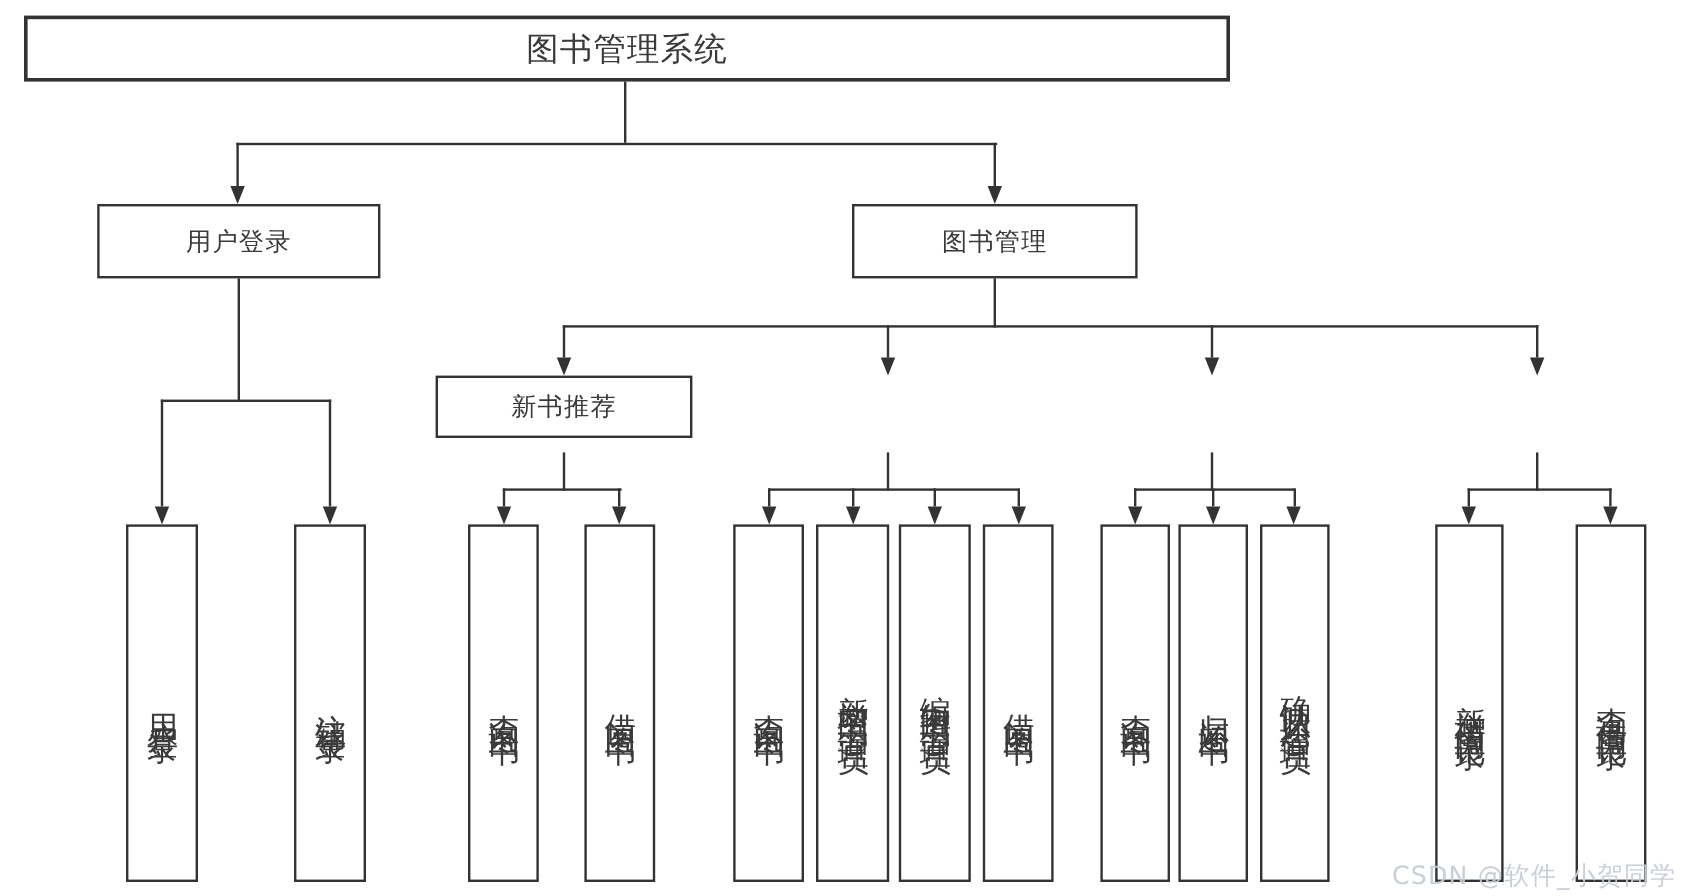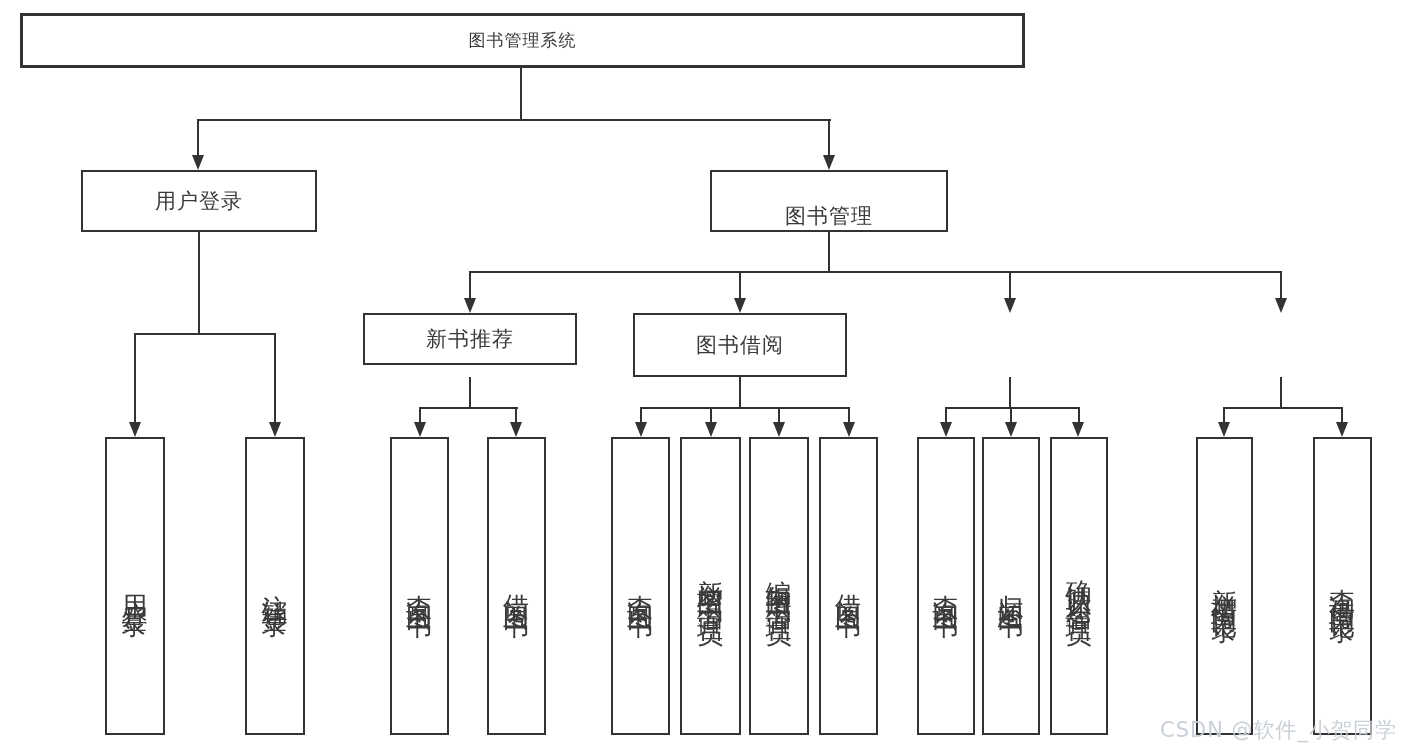--- a/index.html
+++ b/index.html
@@ -1,20 +1,20 @@
 <!DOCTYPE html>
 <html><head>
 <meta charset="utf-8">
 <style>
   html,body{margin:0;padding:0;background:#ffffff;}
   body{width:1405px;height:747px;position:relative;font-family:"DejaVu Sans","Liberation Sans",sans-serif;}
   .stage{position:absolute;left:0;top:0;width:1405px;height:747px;overflow:hidden;background:#ffffff;}
   .box{position:absolute;background:#ffffff;border:2px solid #333333;box-sizing:border-box;
        display:flex;align-items:center;justify-content:center;color:#3a3a3a;}
-  .root{border-width:3px;font-size:17px;letter-spacing:1px;}
+  .root{border-width:3px;font-size:27px;letter-spacing:1px;}
   .hbox{font-size:21px;letter-spacing:1px;}
   .vtext{writing-mode:vertical-rl;text-orientation:mixed;font-size:26px;letter-spacing:6px;
          line-height:1;color:#3a3a3a;}
   .vline{position:absolute;width:2px;background:#333333;}
   .hline{position:absolute;height:2px;background:#333333;}
   .ahead{position:absolute;width:0;height:0;border-left:6px solid transparent;
          border-right:6px solid transparent;border-top:15px solid #333333;}
   .watermark{position:absolute;left:1160px;top:716px;font-size:21px;color:rgba(198,204,212,0.95);
              letter-spacing:1px;z-index:5;white-space:nowrap;}
 </style>
@@ -30,21 +30,21 @@
   <div class="vline" style="left:520px;top:68px;height:51px;"></div>
   <div class="hline" style="left:197px;top:119px;width:634px;"></div>
   <div class="vline" style="left:197px;top:119px;height:37px;"></div>
   <div class="ahead" style="left:192px;top:155px;"></div>
   <div class="vline" style="left:828px;top:119px;height:37px;"></div>
   <div class="ahead" style="left:823px;top:155px;"></div>
 
   <div class="box hbox" style="left:81px;top:170px;width:236px;height:62px;">
     <span>用户登录</span>
   </div>
-  <div class="box hbox" style="left:710px;top:170px;width:238px;height:62px;align-items:flex-end;">
+  <div class="box hbox" style="left:710px;top:170px;width:238px;height:62px;">
     <span>图书管理</span>
   </div>
 
   <div class="vline" style="left:198px;top:232px;height:103px;"></div>
   <div class="hline" style="left:134px;top:333px;width:142px;"></div>
   <div class="vline" style="left:134px;top:333px;height:89px;"></div>
   <div class="ahead" style="left:129px;top:422px;"></div>
   <div class="vline" style="left:274px;top:333px;height:89px;"></div>
   <div class="ahead" style="left:269px;top:422px;"></div>
 
@@ -54,23 +54,20 @@
   <div class="ahead" style="left:464px;top:298px;"></div>
   <div class="vline" style="left:739px;top:271px;height:27px;"></div>
   <div class="ahead" style="left:734px;top:298px;"></div>
   <div class="vline" style="left:1009px;top:271px;height:27px;"></div>
   <div class="ahead" style="left:1004px;top:298px;"></div>
   <div class="vline" style="left:1280px;top:271px;height:27px;"></div>
   <div class="ahead" style="left:1275px;top:298px;"></div>
 
   <div class="box hbox" style="left:363px;top:313px;width:214px;height:52px;">
     <span>新书推荐</span>
-  </div>
-  <div class="box hbox" style="left:633px;top:313px;width:214px;height:64px;">
-    <span>图书借阅</span>
   </div>
 
   <div class="vline" style="left:469px;top:377px;height:32px;"></div>
   <div class="hline" style="left:419px;top:407px;width:99px;"></div>
   <div class="vline" style="left:419px;top:407px;height:15px;"></div>
   <div class="ahead" style="left:414px;top:422px;"></div>
   <div class="vline" style="left:515px;top:407px;height:15px;"></div>
   <div class="ahead" style="left:510px;top:422px;"></div>
 
   <div class="vline" style="left:739px;top:377px;height:32px;"></div>

